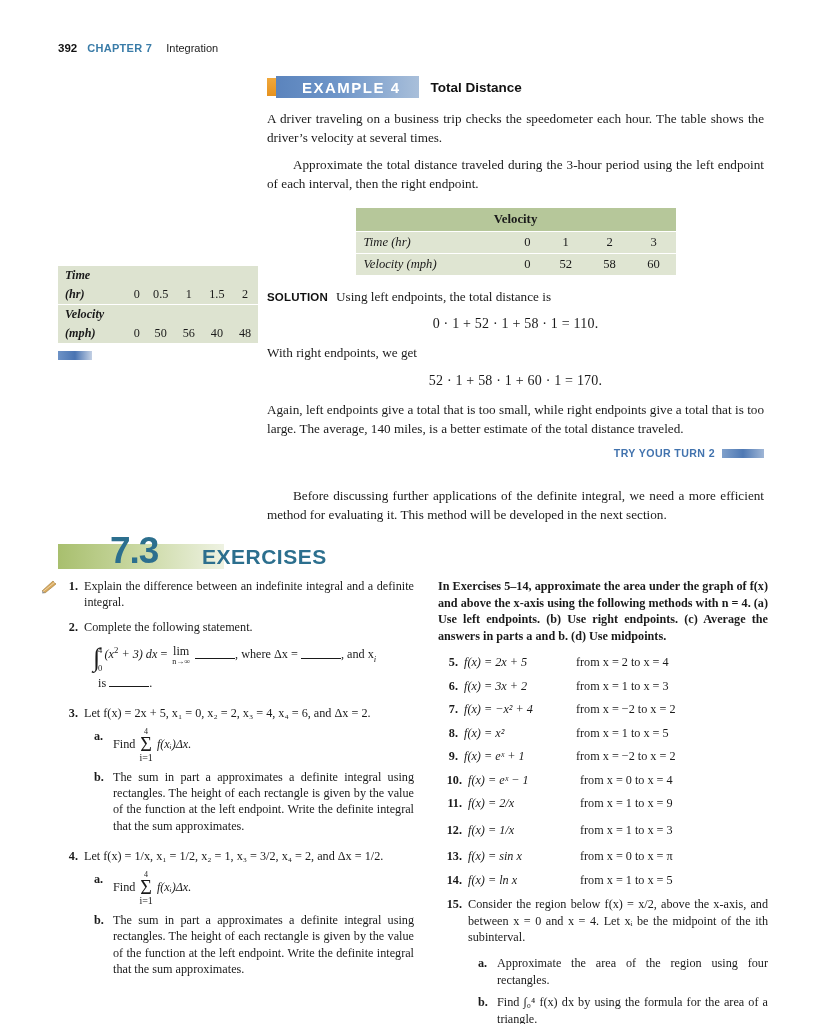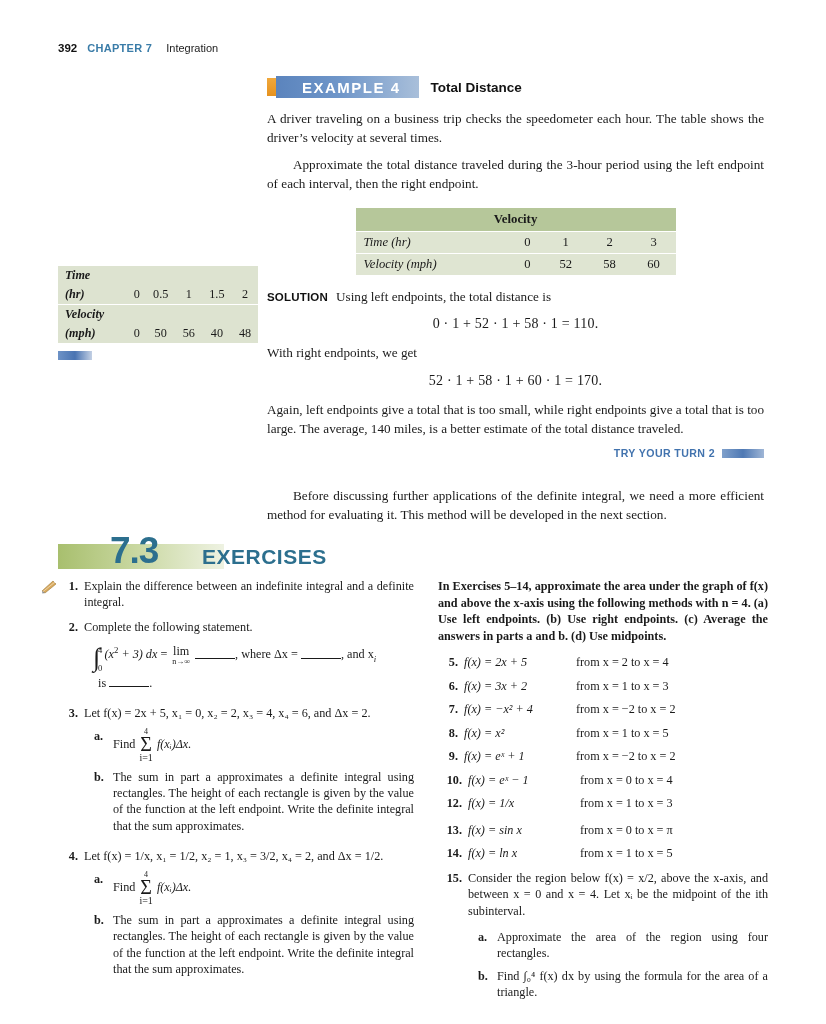--- a/index.html
+++ b/index.html
@@ -433,20 +433,25 @@
     <span class="ex-num">9.</span>
     <span class="fn it">f(x) = eˣ + 1</span>
     <span class="rng">from x = −2 to x = 2</span>
   </div>
   <div class="func-line">
     <span class="ex-num wide">10.</span>
     <span class="fn it">f(x) = eˣ − 1</span>
     <span class="rng">from x = 0 to x = 4</span>
   </div>
   <div class="func-line" style="margin-bottom:10px;">
+    <span class="ex-num wide">11.</span>
+    <span class="fn it">f(x) = 2/x</span>
+    <span class="rng">from x = 1 to x = 9</span>
+  </div>
+  <div class="func-line" style="margin-bottom:10px;">
     <span class="ex-num wide">12.</span>
     <span class="fn it">f(x) = 1/x</span>
     <span class="rng">from x = 1 to x = 3</span>
   </div>
   <div class="func-line">
     <span class="ex-num wide">13.</span>
     <span class="fn it">f(x) = sin x</span>
     <span class="rng">from x = 0 to x = π</span>
   </div>
   <div class="func-line">

